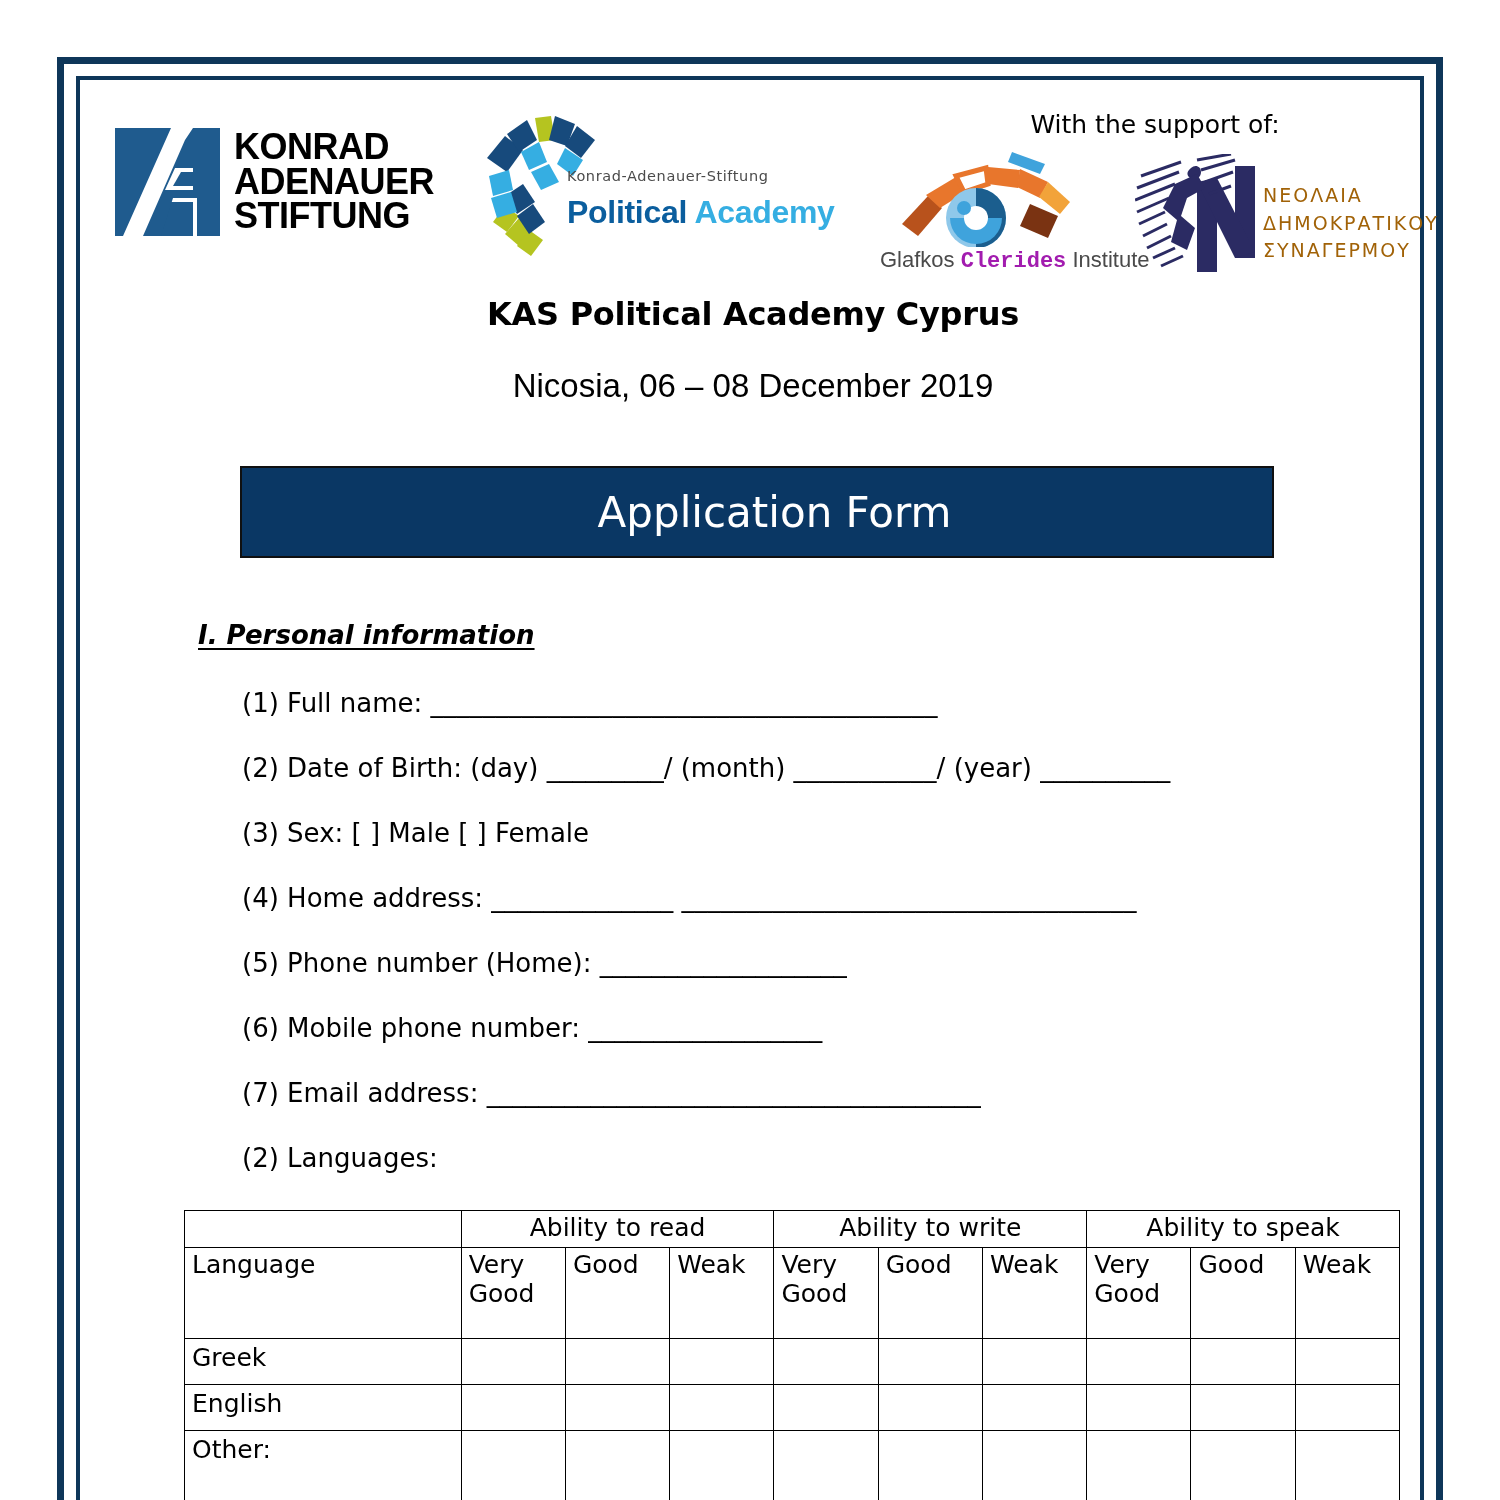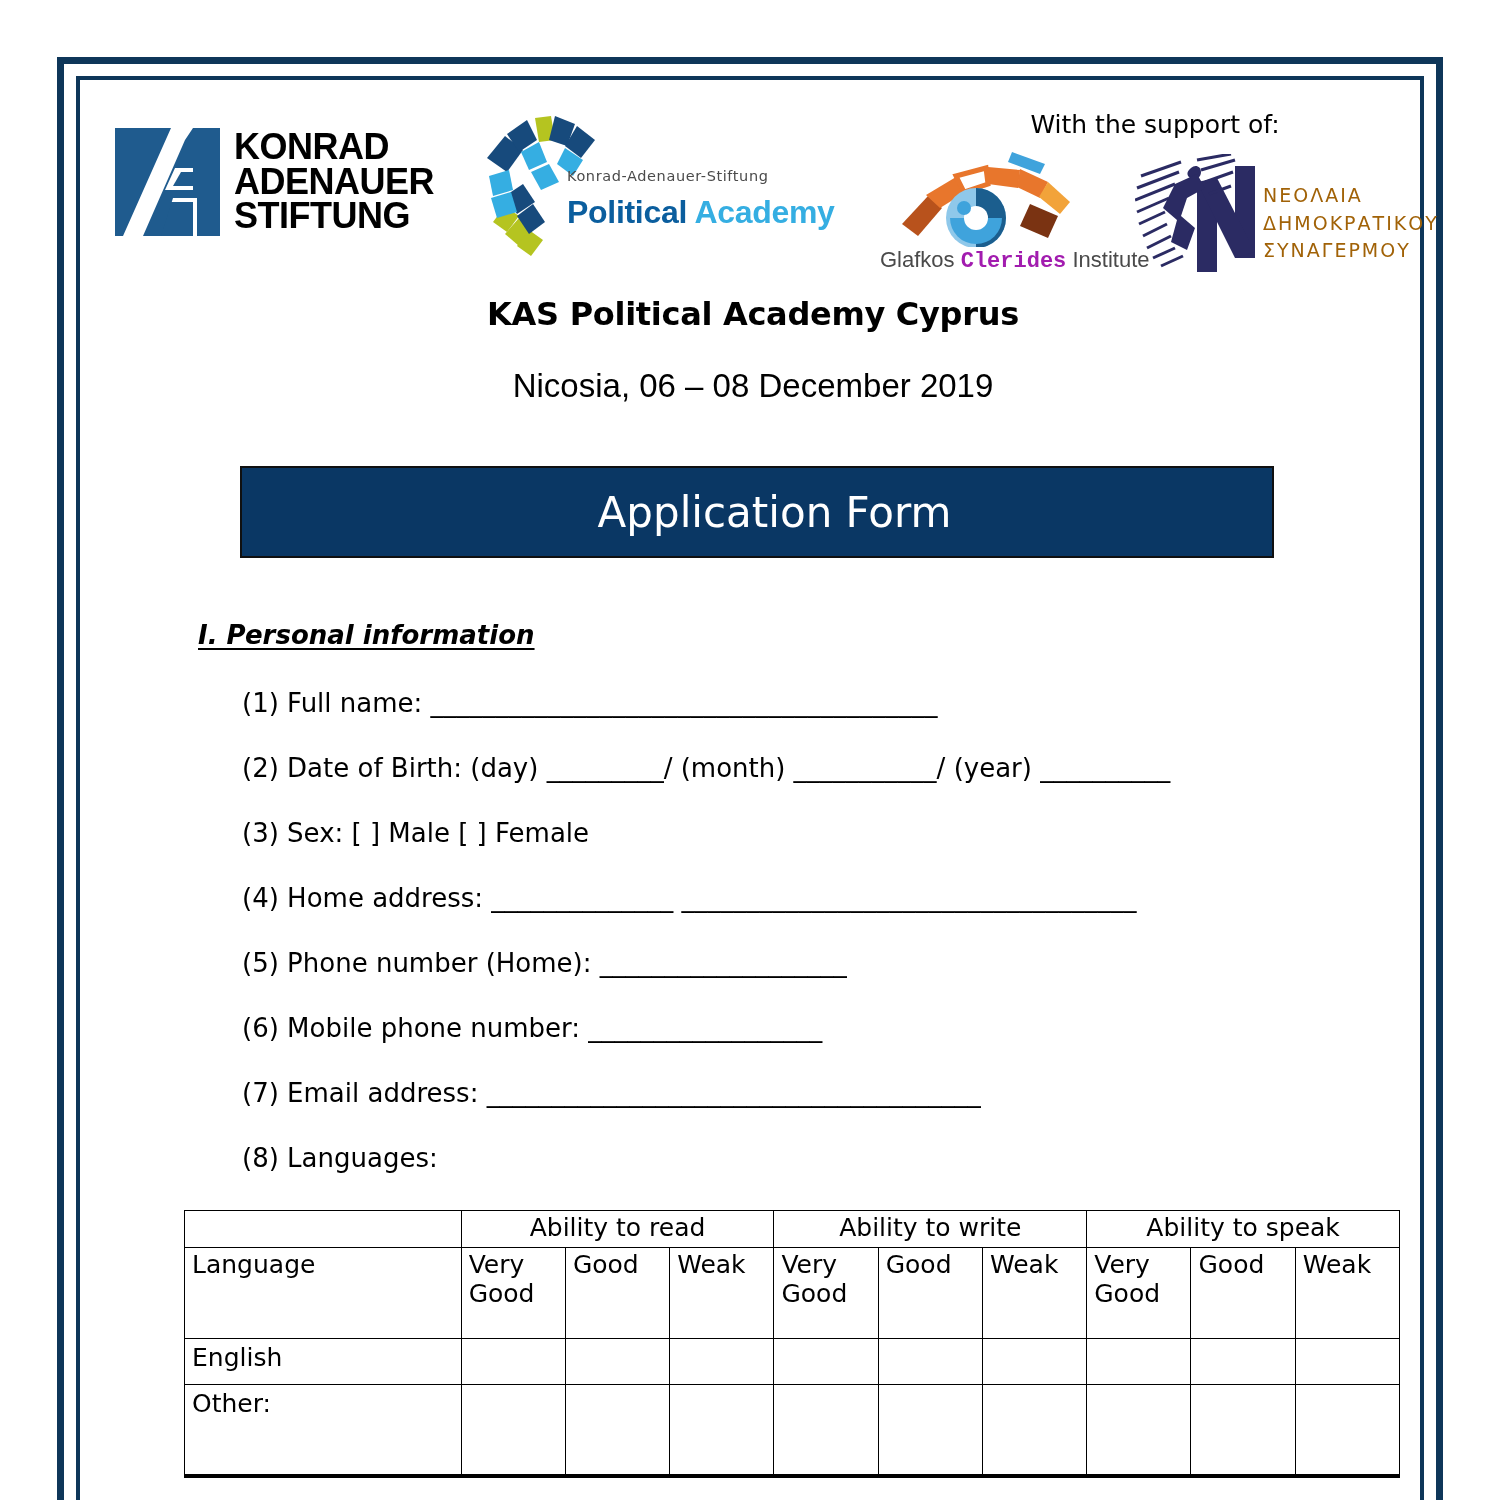--- a/index.html
+++ b/index.html
@@ -389,21 +389,21 @@
 
       <div class="section-heading">I. Personal information</div>
 
       <div class="field-line f1">(1) Full name: _______________________________________</div>
       <div class="field-line f2">(2) Date of Birth: (day) _________/ (month) ___________/ (year) __________</div>
       <div class="field-line f3">(3) Sex: [   ] Male   [   ] Female</div>
       <div class="field-line f4">(4) Home address: ______________        ___________________________________</div>
       <div class="field-line f5">(5) Phone number (Home): ___________________</div>
       <div class="field-line f6">(6) Mobile phone number: __________________</div>
       <div class="field-line f7">(7) Email address: ______________________________________</div>
-      <div class="field-line f8">(8) Languages:</div>
+      <div class="field-line f8">(2) Languages:</div>
 
       <table class="lang-table">
         <colgroup>
           <col class="c-lang">
             <col class="c-cell">
             <col class="c-cell">
             <col class="c-cell">
           <col class="c-cell">
             <col class="c-cell">
             <col class="c-cell">
@@ -426,20 +426,32 @@
             <th class="subhdr">Very Good</th>
             <th class="subhdr">Good</th>
             <th class="subhdr">Weak</th>
             <th class="subhdr">Very Good</th>
             <th class="subhdr">Good</th>
             <th class="subhdr">Weak</th>
           </tr>
         </thead>
         <tbody>
           <tr>
+            <td class="rowlabel">Greek</td>
+            <td class="rowlabel"></td>
+            <td class="rowlabel"></td>
+            <td class="rowlabel"></td>
+            <td class="rowlabel"></td>
+            <td class="rowlabel"></td>
+            <td class="rowlabel"></td>
+            <td class="rowlabel"></td>
+            <td class="rowlabel"></td>
+            <td class="rowlabel"></td>
+          </tr>
+          <tr>
             <td class="rowlabel">English</td>
             <td class="rowlabel"></td>
             <td class="rowlabel"></td>
             <td class="rowlabel"></td>
             <td class="rowlabel"></td>
             <td class="rowlabel"></td>
             <td class="rowlabel"></td>
             <td class="rowlabel"></td>
             <td class="rowlabel"></td>
             <td class="rowlabel"></td>

